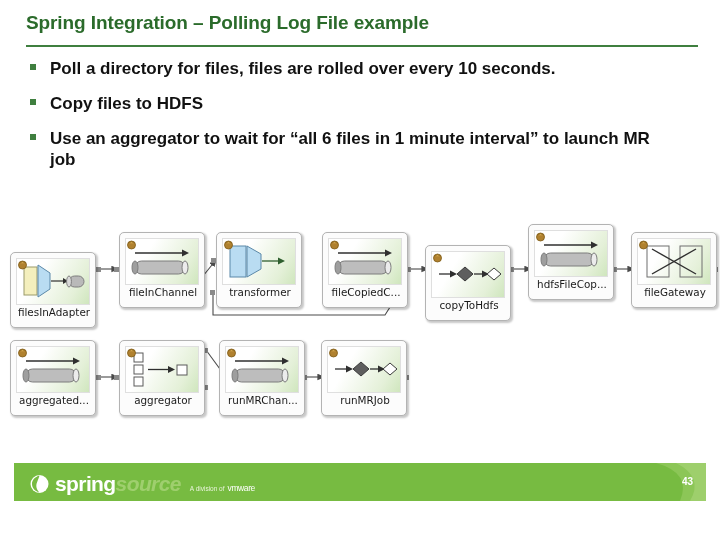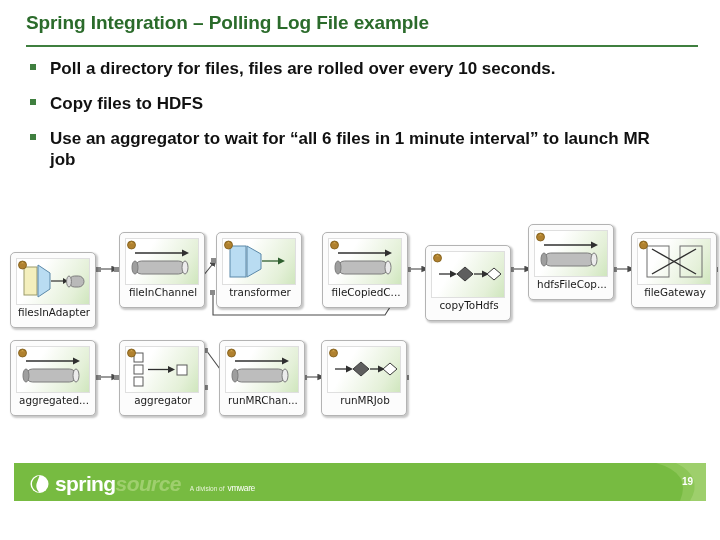--- a/index.html
+++ b/index.html
@@ -337,16 +337,16 @@
       <svg width="19" height="20" style="align-self:center;margin-right:6px;" viewBox="0 0 19 20">
         <circle cx="9.5" cy="10" r="9" fill="#ffffff"></circle>
         <path d="M9.5,1.6 C4.9,3 2,6.3 2,10 C2,14.2 5.4,17.6 9.5,18.4 C6.6,15.6 5.5,12 7,8.4 C8,6 9,3.6 9.5,1.6 z" fill="#77bb41"></path>
       </svg>
       <span style="font-size:21px;font-weight:bold;color:#ffffff;letter-spacing:-0.6px;">spring</span>
       <span style="font-size:21px;font-weight:bold;color:#9fcf6e;letter-spacing:-0.6px;font-style:italic;">source</span>
       <span style="font-size:6.5px;color:#e9f4dc;margin-left:9px;">A division of</span>
       <span style="font-size:8.5px;font-weight:normal;color:#ffffff;margin-left:3px;letter-spacing:-0.4px;">vmware</span>
     </div>
 
-    <div style="position:absolute;right:13px;top:13px;font-size:10px;font-weight:bold;color:#ffffff;">19</div>
+    <div style="position:absolute;right:13px;top:13px;font-size:10px;font-weight:bold;color:#ffffff;">43</div>
   </div>
 
 </div>
 
 </body></html>

